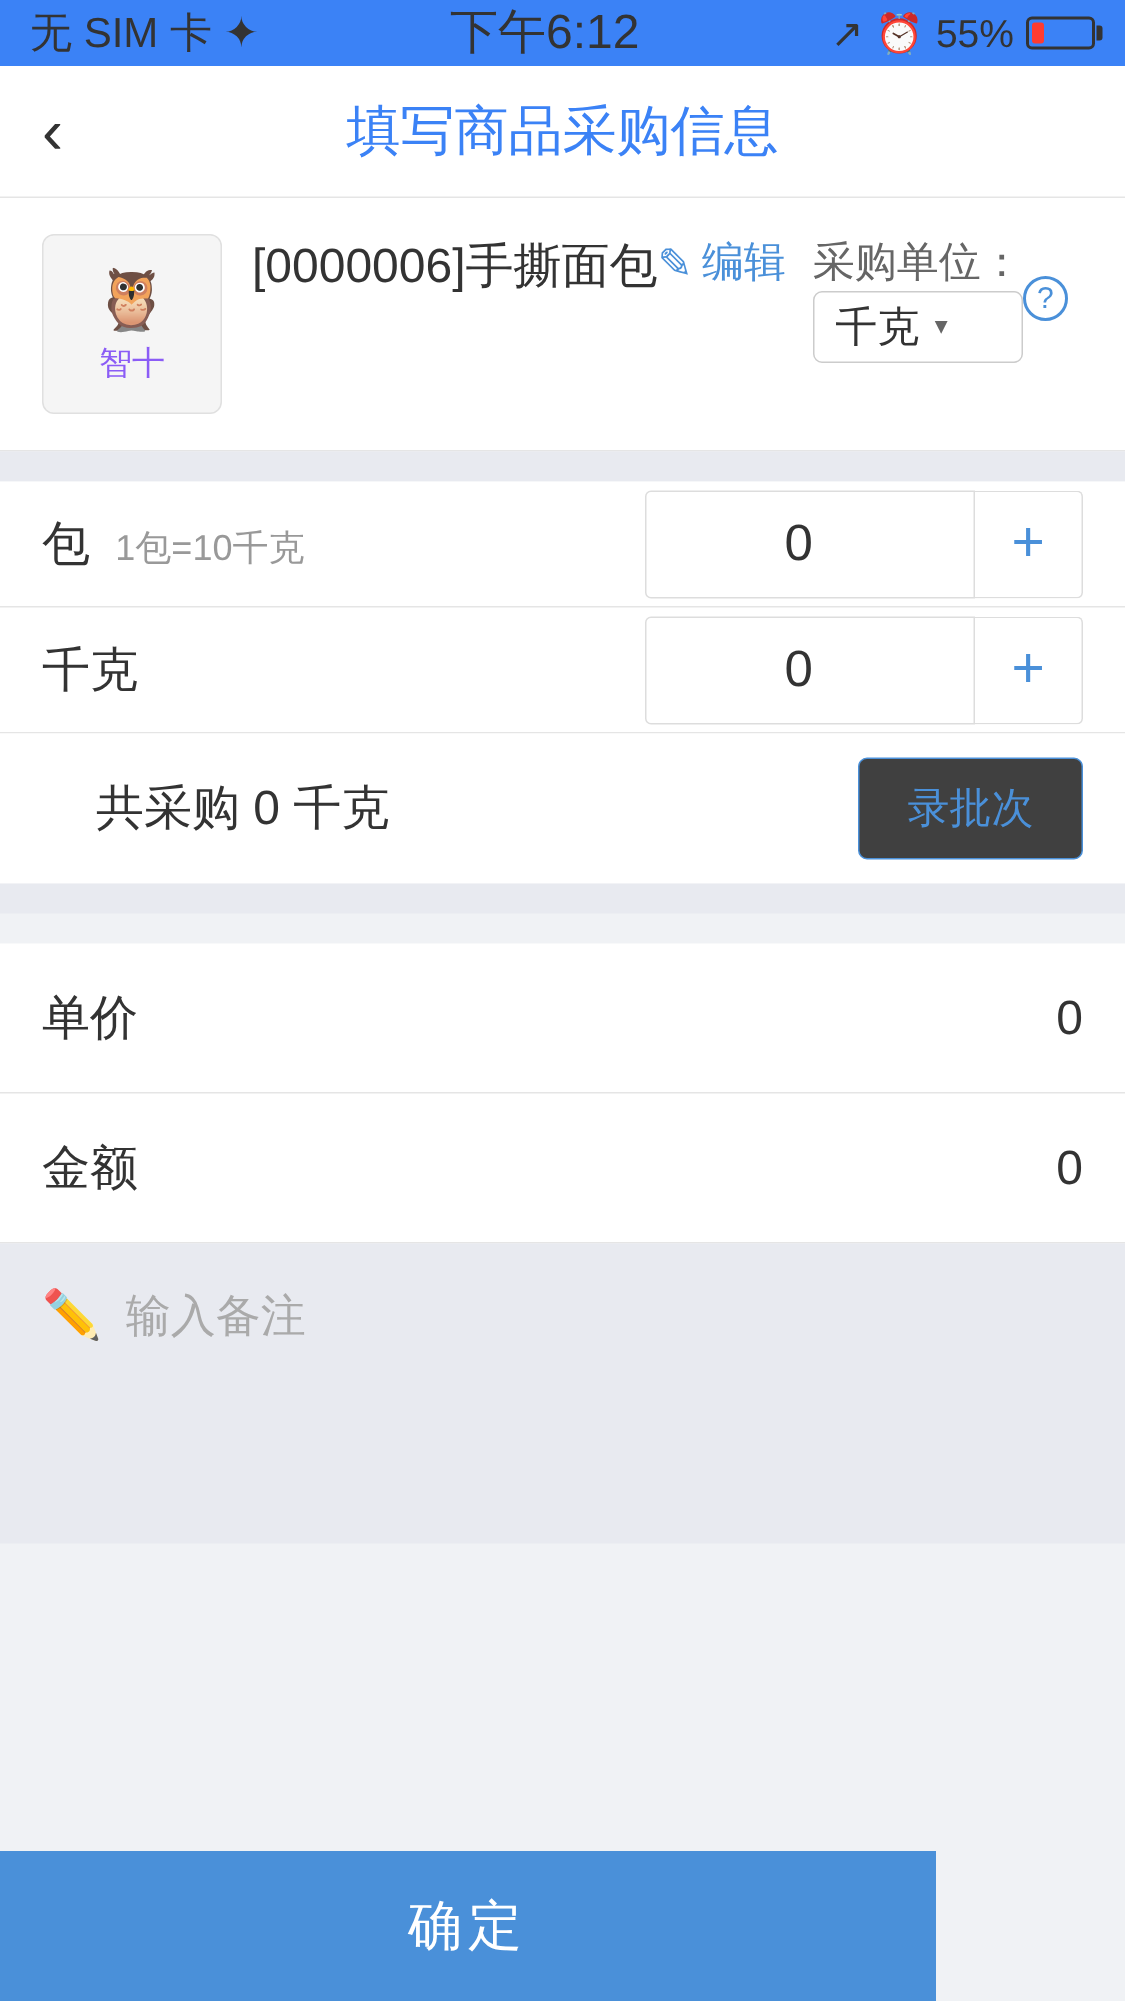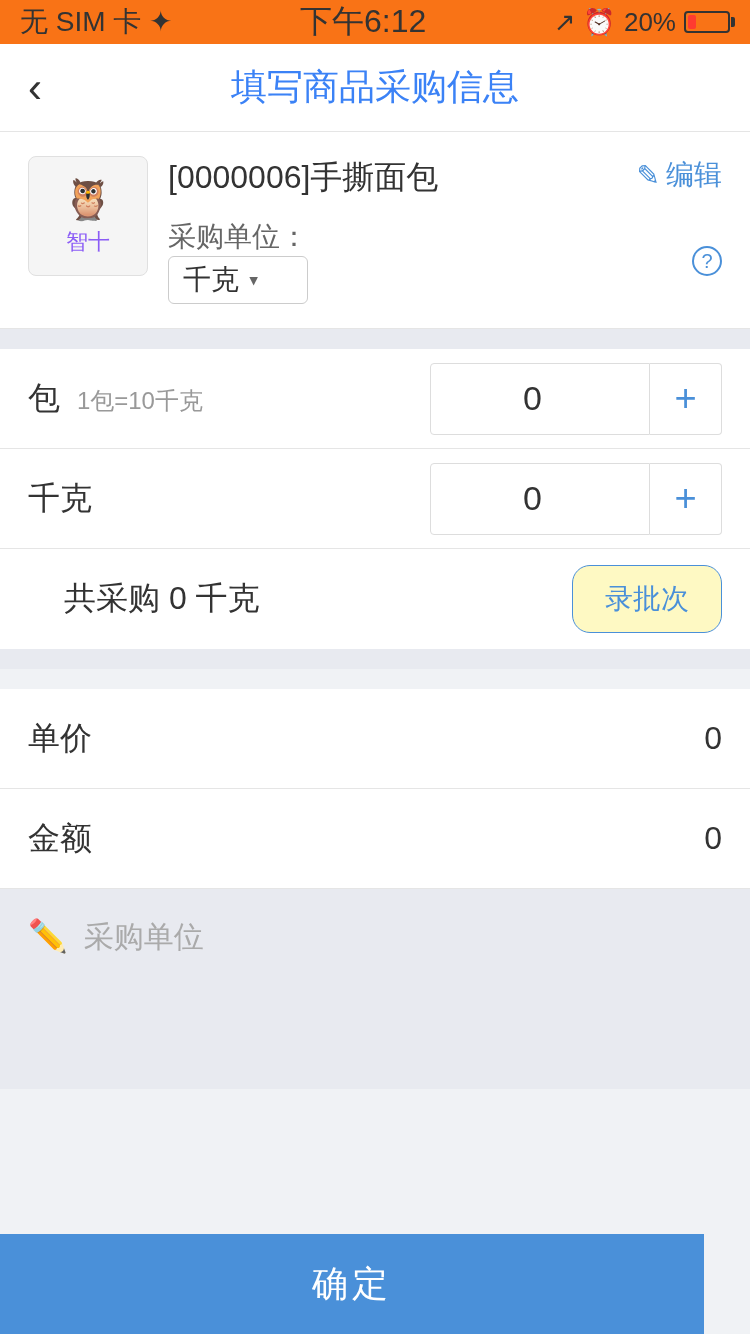--- a/index.html
+++ b/index.html
@@ -10,21 +10,21 @@
       font-family: -apple-system, "PingFang SC", "Helvetica Neue", Arial, sans-serif;
       background: #f0f2f5;
       font-size: 32px;
       color: #333;
     }
 
     
     .status-bar {
       width: 750px;
       height: 44px;
-      background: #f97316;
+      background: #3b82f6;
       display: flex;
       align-items: center;
       justify-content: space-between;
       padding: 0 20px;
       font-size: 28px;
       color: #333;
     }
     .status-left { display: flex; align-items: center; gap: 10px; }
     .status-center { font-weight: 500; font-size: 32px; }
     .status-right { display: flex; align-items: center; gap: 8px; font-size: 26px; }
@@ -105,21 +105,21 @@
       color: #999;
     }
     .product-thumb-label {
       font-size: 22px;
       color: #8b5cf6;
       margin-top: 4px;
     }
     .product-info {
       flex: 1;
       display: flex;
-      flex-direction: column;
+      flex-direction: row;
       gap: 18px;
     }
     .product-name-row {
       display: flex;
       justify-content: space-between;
       align-items: flex-start;
     }
     .product-name {
       font-size: 32px;
       font-weight: 500;
@@ -181,21 +181,21 @@
     }
 
     
     .input-section {
       background: #fff;
     }
     .input-row {
       display: flex;
       align-items: center;
       padding: 0 28px;
-      height: 100px;
+      height: 84px;
       border-bottom: 1px solid #e5e5e5;
     }
     .input-row-label {
       flex: 1;
       font-size: 32px;
       color: #333;
     }
     .input-row-label .sub-label {
       font-size: 24px;
       color: #999;
@@ -242,23 +242,23 @@
       background: #fff;
     }
     .total-text {
       font-size: 32px;
       color: #333;
       margin-left: 36px;
     }
     .batch-btn {
       border: 1px solid #4a90d9;
       color: #4a90d9;
-      background: #fef9c3;
+      background: #404040;
       padding: 14px 32px;
-      border-radius: 18px;
+      border-radius: 6px;
       font-size: 28px;
       cursor: pointer;
     }
 
     
     .price-section {
       background: #fff;
       margin-top: 20px;
       text-align: center;
     }
@@ -293,21 +293,21 @@
     .note-placeholder {
       font-size: 30px;
       color: #aaa;
     }
 
     
     .confirm-btn-wrap {
       position: fixed;
       bottom: 0;
       left: 0;
-      width: 704px;
+      width: 624px;
       height: 100px;
     }
     .confirm-btn {
       width: 100%;
       height: 100%;
       background: #4a90d9;
       color: #fff;
       font-size: 36px;
       border: none;
       cursor: pointer;
@@ -321,21 +321,21 @@
 <body>
 
 <div class="status-bar">
   <div class="status-left">
     <span>无 SIM 卡 ✦</span>
   </div>
   <div class="status-center">下午6:12</div>
   <div class="status-right">
     <span>↗</span>
     <span>⏰</span>
-    <span>20%</span>
+    <span>55%</span>
     <div class="battery-icon">
       <div class="battery-fill"></div>
     </div>
   </div>
 </div>
 
 <div class="nav-bar">
   <span class="nav-back">‹</span>
   <span class="nav-title">填写商品采购信息</span>
 </div>
@@ -404,20 +404,20 @@
     <span class="price-row-value">0</span>
   </div>
   <div class="price-row">
     <span class="price-row-label">金额</span>
     <span class="price-row-value">0</span>
   </div>
 </div>
 
 <div class="note-section">
   <span class="pencil-icon">✏️</span>
-  <span class="note-placeholder">采购单位</span>
+  <span class="note-placeholder">输入备注</span>
 </div>
 
 <div class="bottom-spacer"></div>
 
 <div class="confirm-btn-wrap">
   <button class="confirm-btn">确定</button>
 </div>
 
 </body></html>

